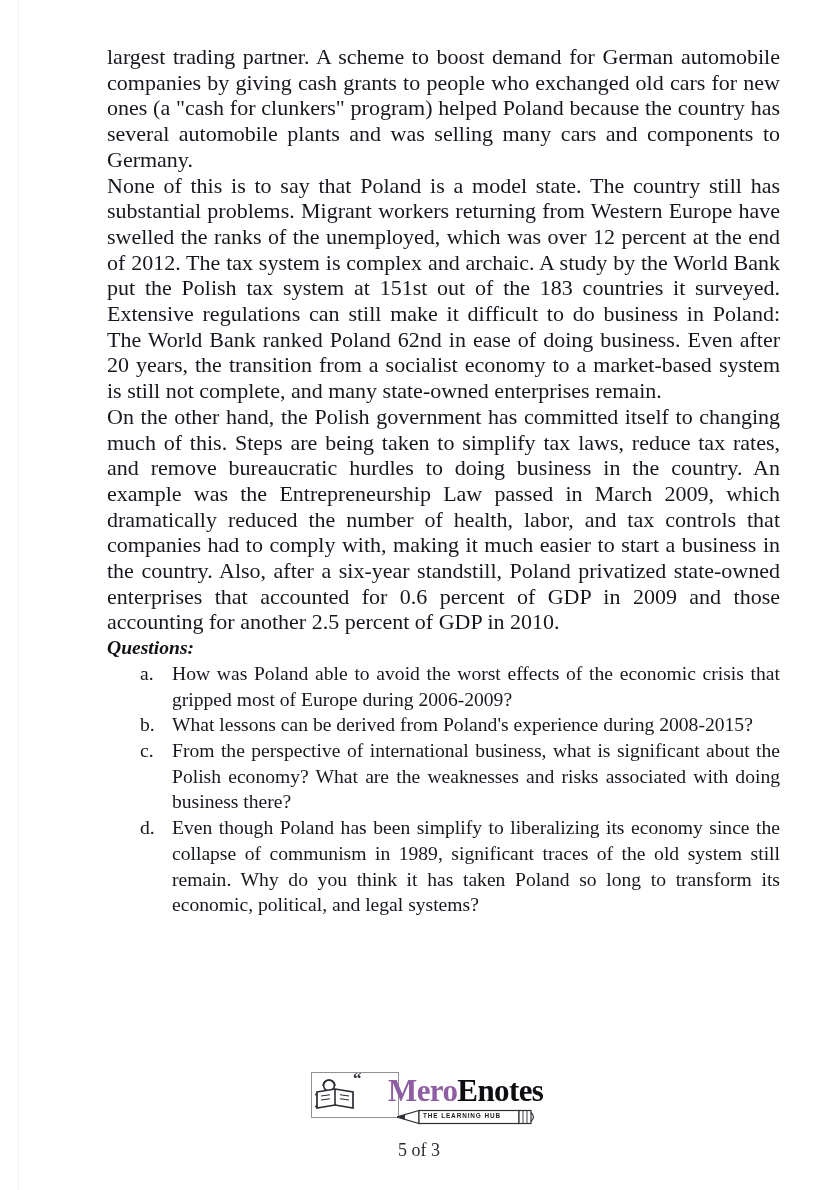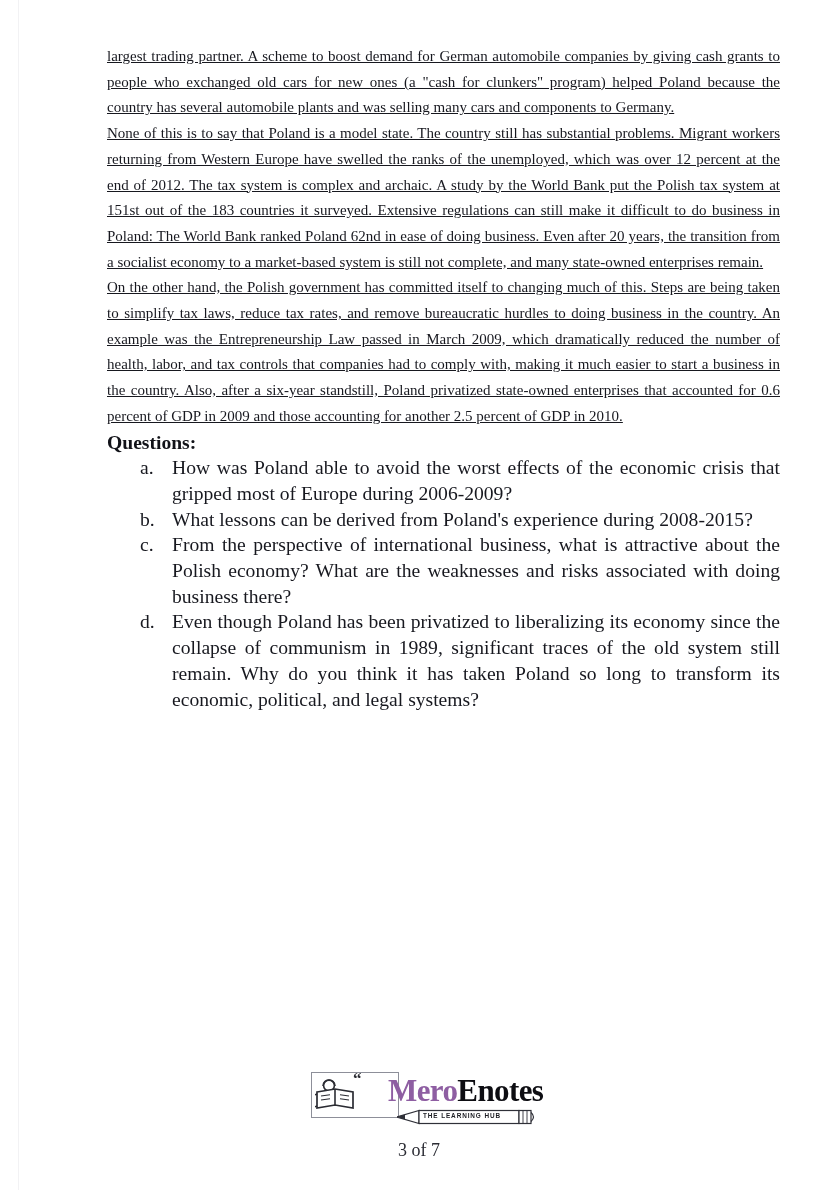--- a/index.html
+++ b/index.html
@@ -37,33 +37,33 @@
     position: absolute;
     left: 107px;
     top: 44px;
     width: 673px;
   }
 
   p.body-para {
     margin: 0;
     text-align: justify;
     text-justify: inter-word;
-    font-size: 15px;
+    font-size: 22px;
     line-height: 25.7px;
     color: #17181f;
-    text-decoration: underline;
     -webkit-font-smoothing: antialiased;
   }
 
   .questions-heading {
     margin: 0;
     font-size: 19.6px;
     line-height: 25.7px;
     font-weight: bold;
     color: #111218;
+    font-style: italic;
   }
 
   ol.questions {
     margin: 0;
     padding: 0;
     list-style: none;
     width: 673px;
   }
 
   ol.questions > li {
@@ -202,25 +202,25 @@
       <li>
         <span class="marker">a.</span>
         <span class="q-text">How was Poland able to avoid the worst effects of the economic crisis that gripped most of Europe during 2006-2009?</span>
       </li>
       <li>
         <span class="marker">b.</span>
         <span class="q-text">What lessons can be derived from Poland's experience during 2008-2015?</span>
       </li>
       <li>
         <span class="marker">c.</span>
-        <span class="q-text">From the perspective of international business, what is attractive about the Polish economy? What are the weaknesses and risks associated with doing business there?</span>
+        <span class="q-text">From the perspective of international business, what is significant about the Polish economy? What are the weaknesses and risks associated with doing business there?</span>
       </li>
       <li>
         <span class="marker">d.</span>
-        <span class="q-text">Even though Poland has been privatized to liberalizing its economy since the collapse of communism in 1989, significant traces of the old system still remain. Why do you think it has taken Poland so long to transform its economic, political, and legal systems?</span>
+        <span class="q-text">Even though Poland has been simplify to liberalizing its economy since the collapse of communism in 1989, significant traces of the old system still remain. Why do you think it has taken Poland so long to transform its economic, political, and legal systems?</span>
       </li>
     </ol>
 
   </div>
 
   <div class="footer">
     <div class="logo-wrap">
 
       <div class="logo-box"></div>
 
@@ -248,15 +248,15 @@
           <path d="M126 2.5 L126 15.5 M130 2.5 L130 15.5" stroke="#2f3038" stroke-width="0.9"></path>
           <path d="M134 4.5 Q139 9 134 13.5" fill="none" stroke="#2f3038" stroke-width="1.2"></path>
         </svg>
       </span>
 
       <span class="pencil-tagline">THE LEARNING HUB</span>
 
     </div>
   </div>
 
-  <div class="page-number">3 of 7</div>
+  <div class="page-number">5 of 3</div>
 
 </div>
 
 </body></html>

